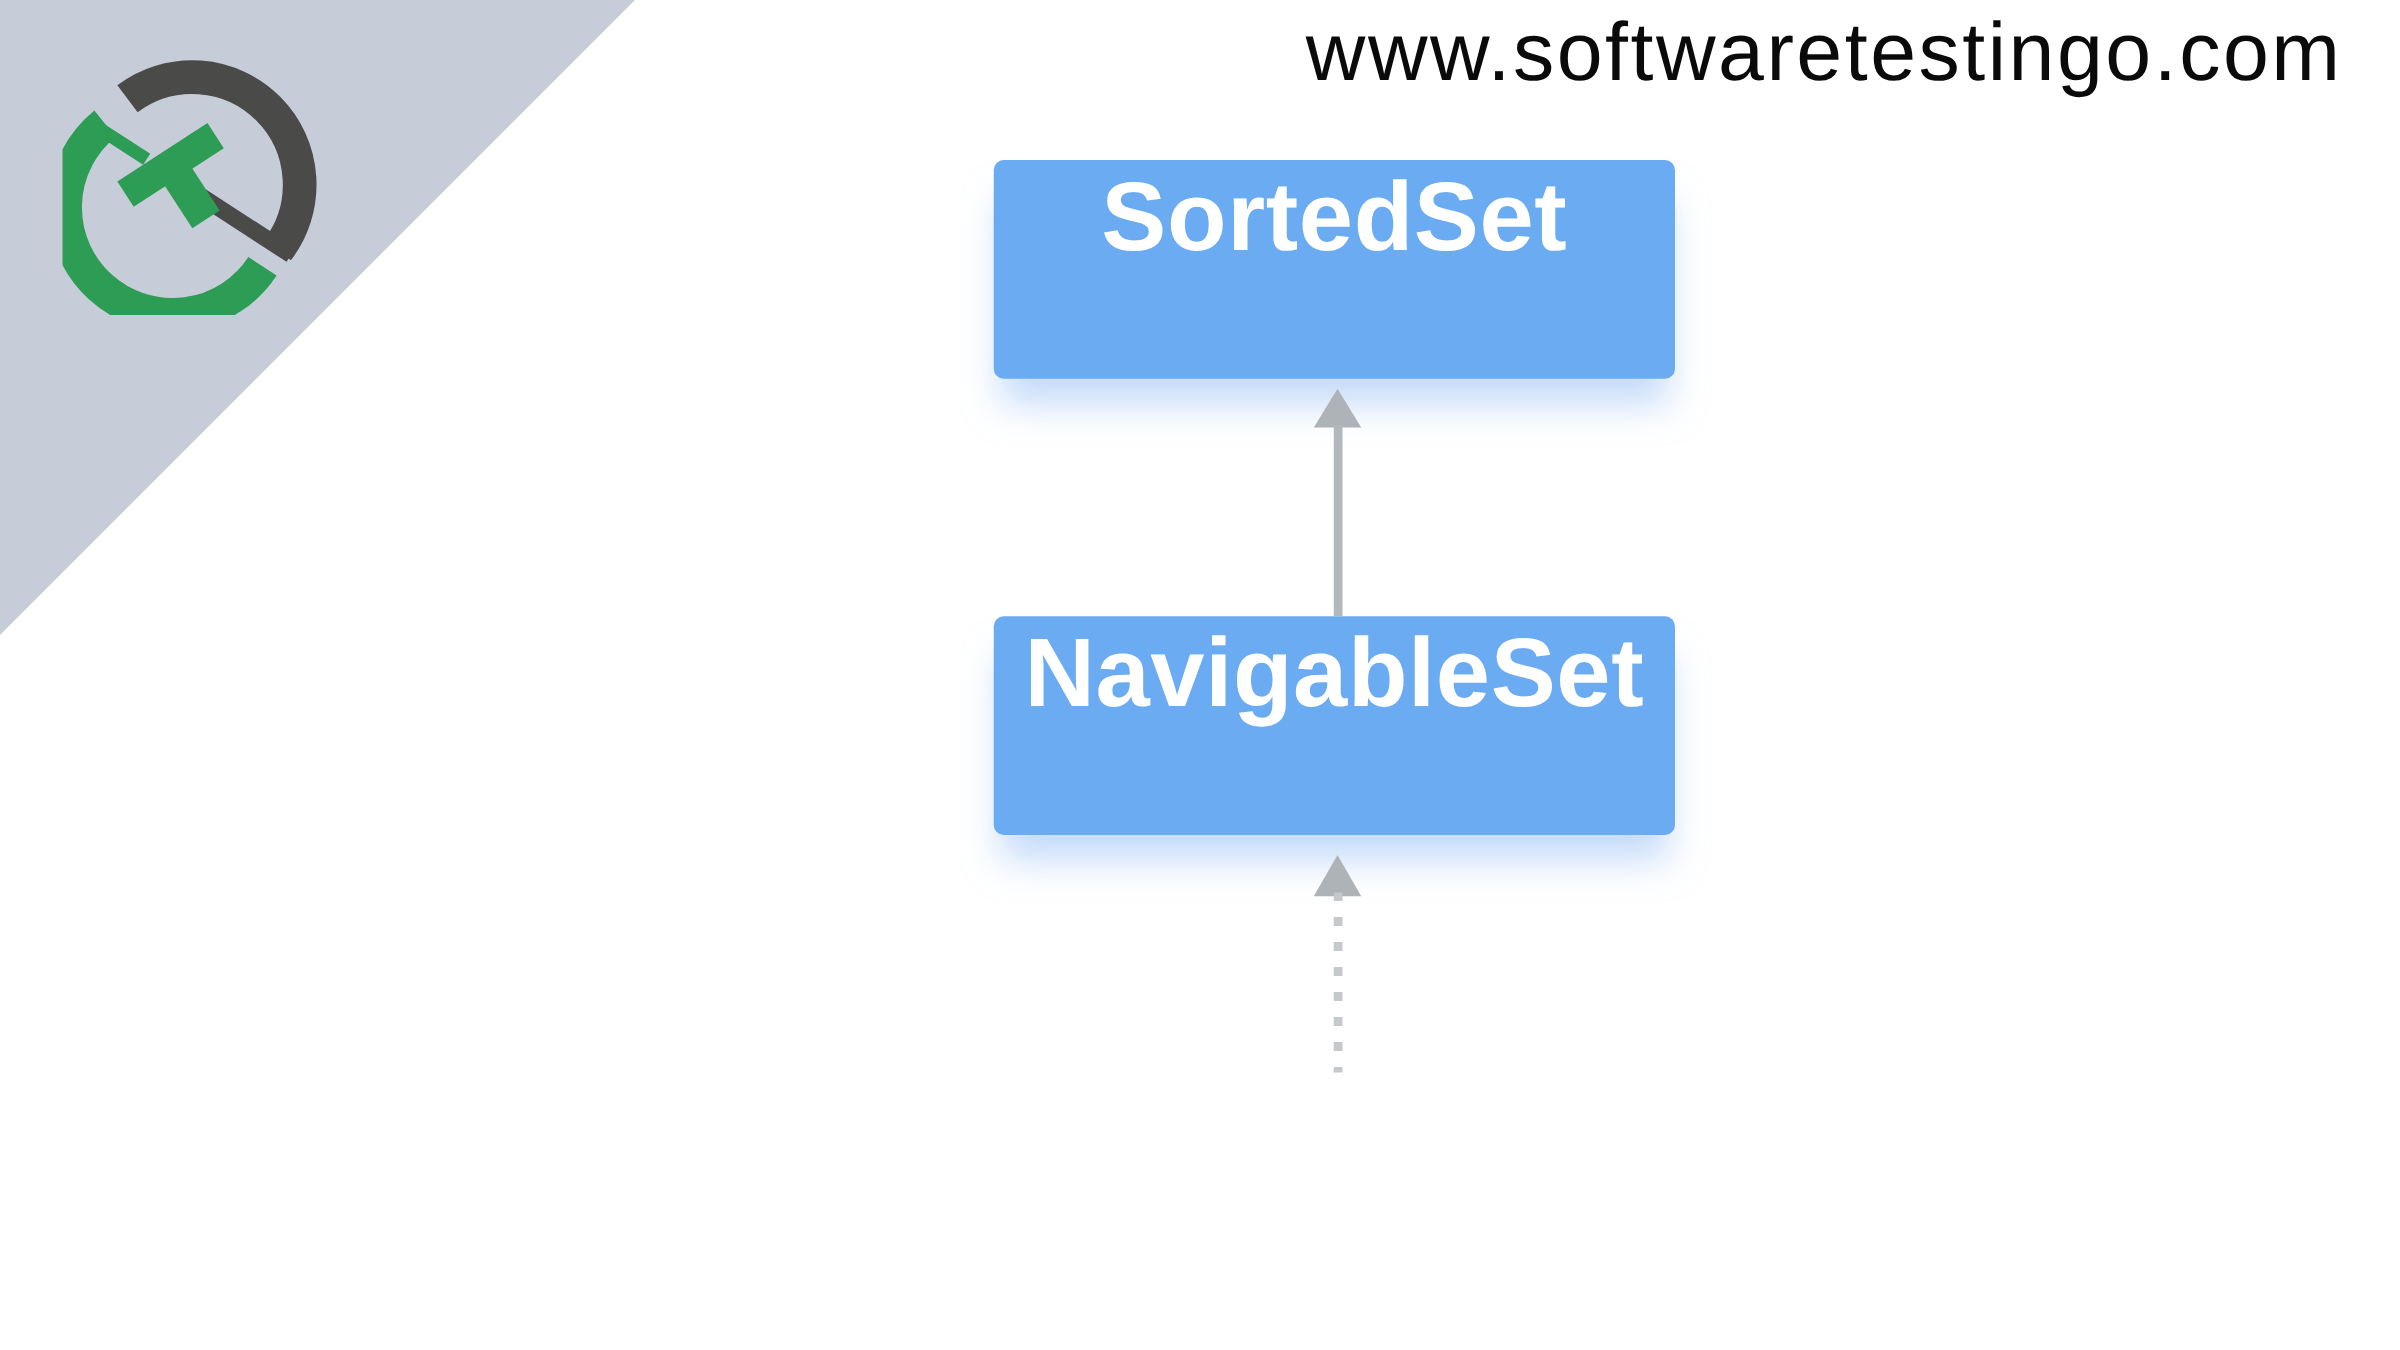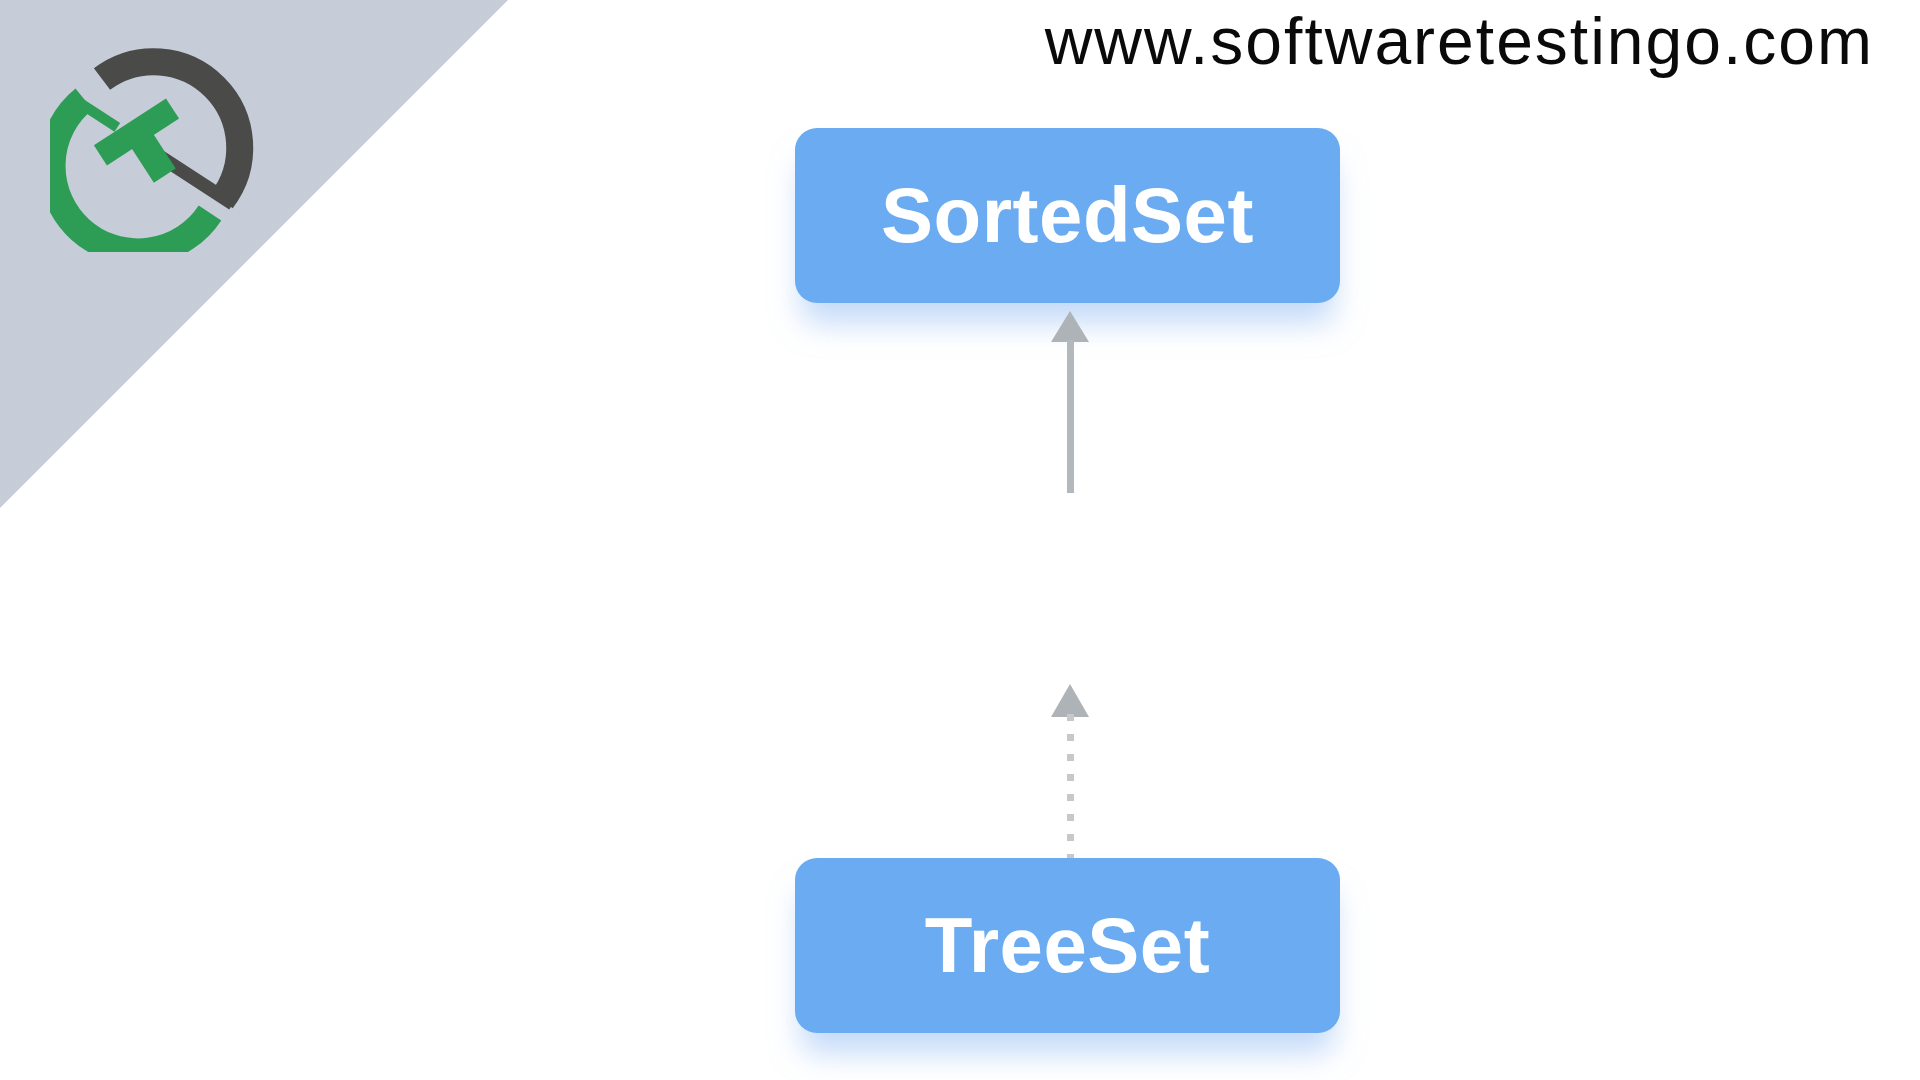--- a/index.html
+++ b/index.html
@@ -31,22 +31,22 @@
   
   .site-url{
     position:absolute;top:8px;right:12px;
     font-size:66px;line-height:1;font-weight:400;
     letter-spacing:2px;color:var(--url-text);
     white-space:nowrap;
   }
   
   .node{
     position:absolute;left:795px;width:545px;height:175px;
-    background:var(--node-fill);border-radius:22px;
-    display:flex;align-items:center;justify-content:center;
+    background:var(--node-fill);border-radius:8px;
+    display:flex;justify-content:center;
     box-shadow:0 26px 30px -6px var(--node-shadow);
   }
   .node span{
     color:var(--node-text);font-size:78px;font-weight:700;
     letter-spacing:0.5px;
   }
   .pos-top{top:128px;}
   .pos-mid{top:493px;}
   .pos-bottom{top:858px;}
   
@@ -92,24 +92,24 @@
       <rect x="80" y="88" width="26" height="52" fill="#2d9c55"></rect>
     </g>
   </svg>
 
   <div class="site-url">www.softwaretestingo.com</div>
 
   <div class="node pos-top">
     <span>SortedSet</span>
   </div>
 
+  <div class="node pos-mid">
+    <span>NavigableSet</span>
+  </div>
 
-  <div class="node pos-bottom">
-    <span>TreeSet</span>
-  </div>
 
   <div class="arrowhead head-extends"></div>
   <div class="shaft-solid"></div>
 
   <div class="arrowhead head-implements"></div>
   <div class="shaft-dashed"></div>
 
 </div>
 
 </body></html>

